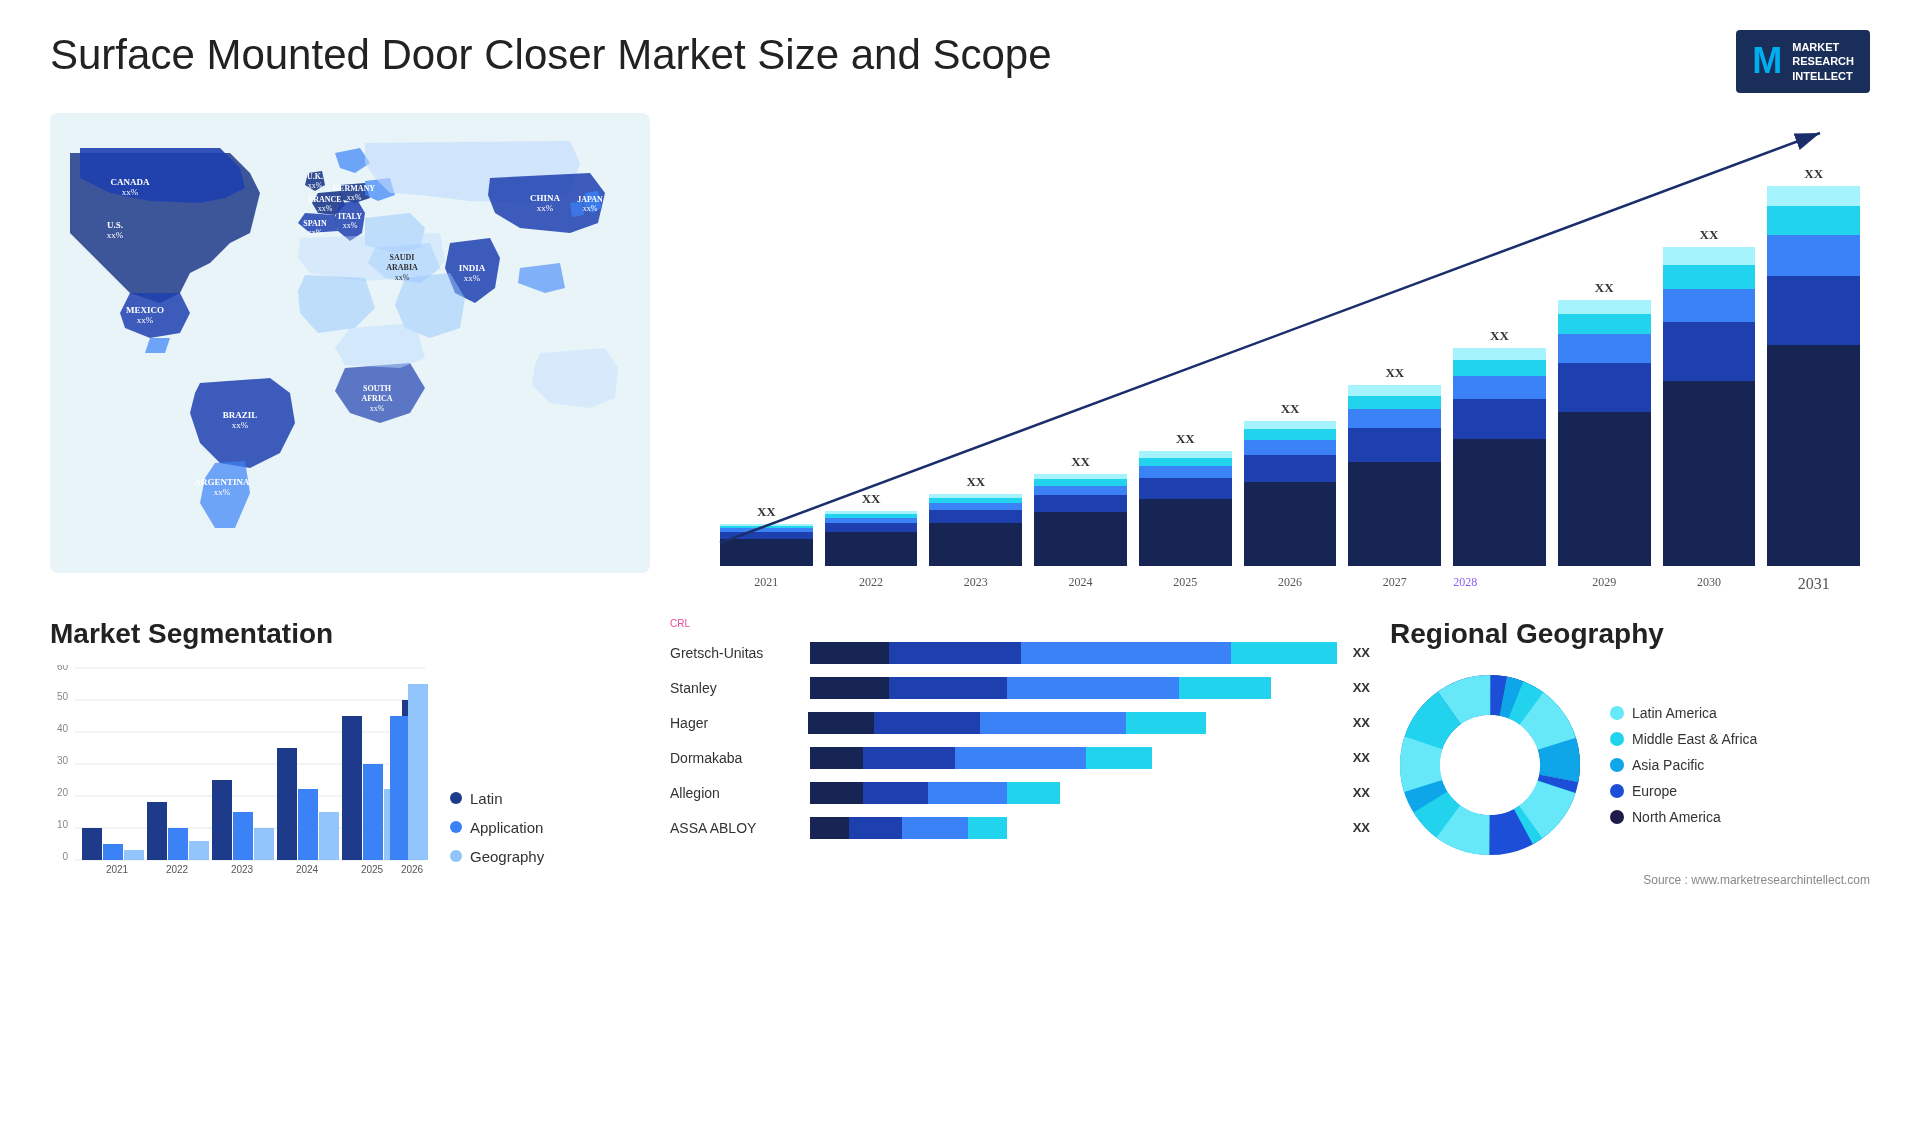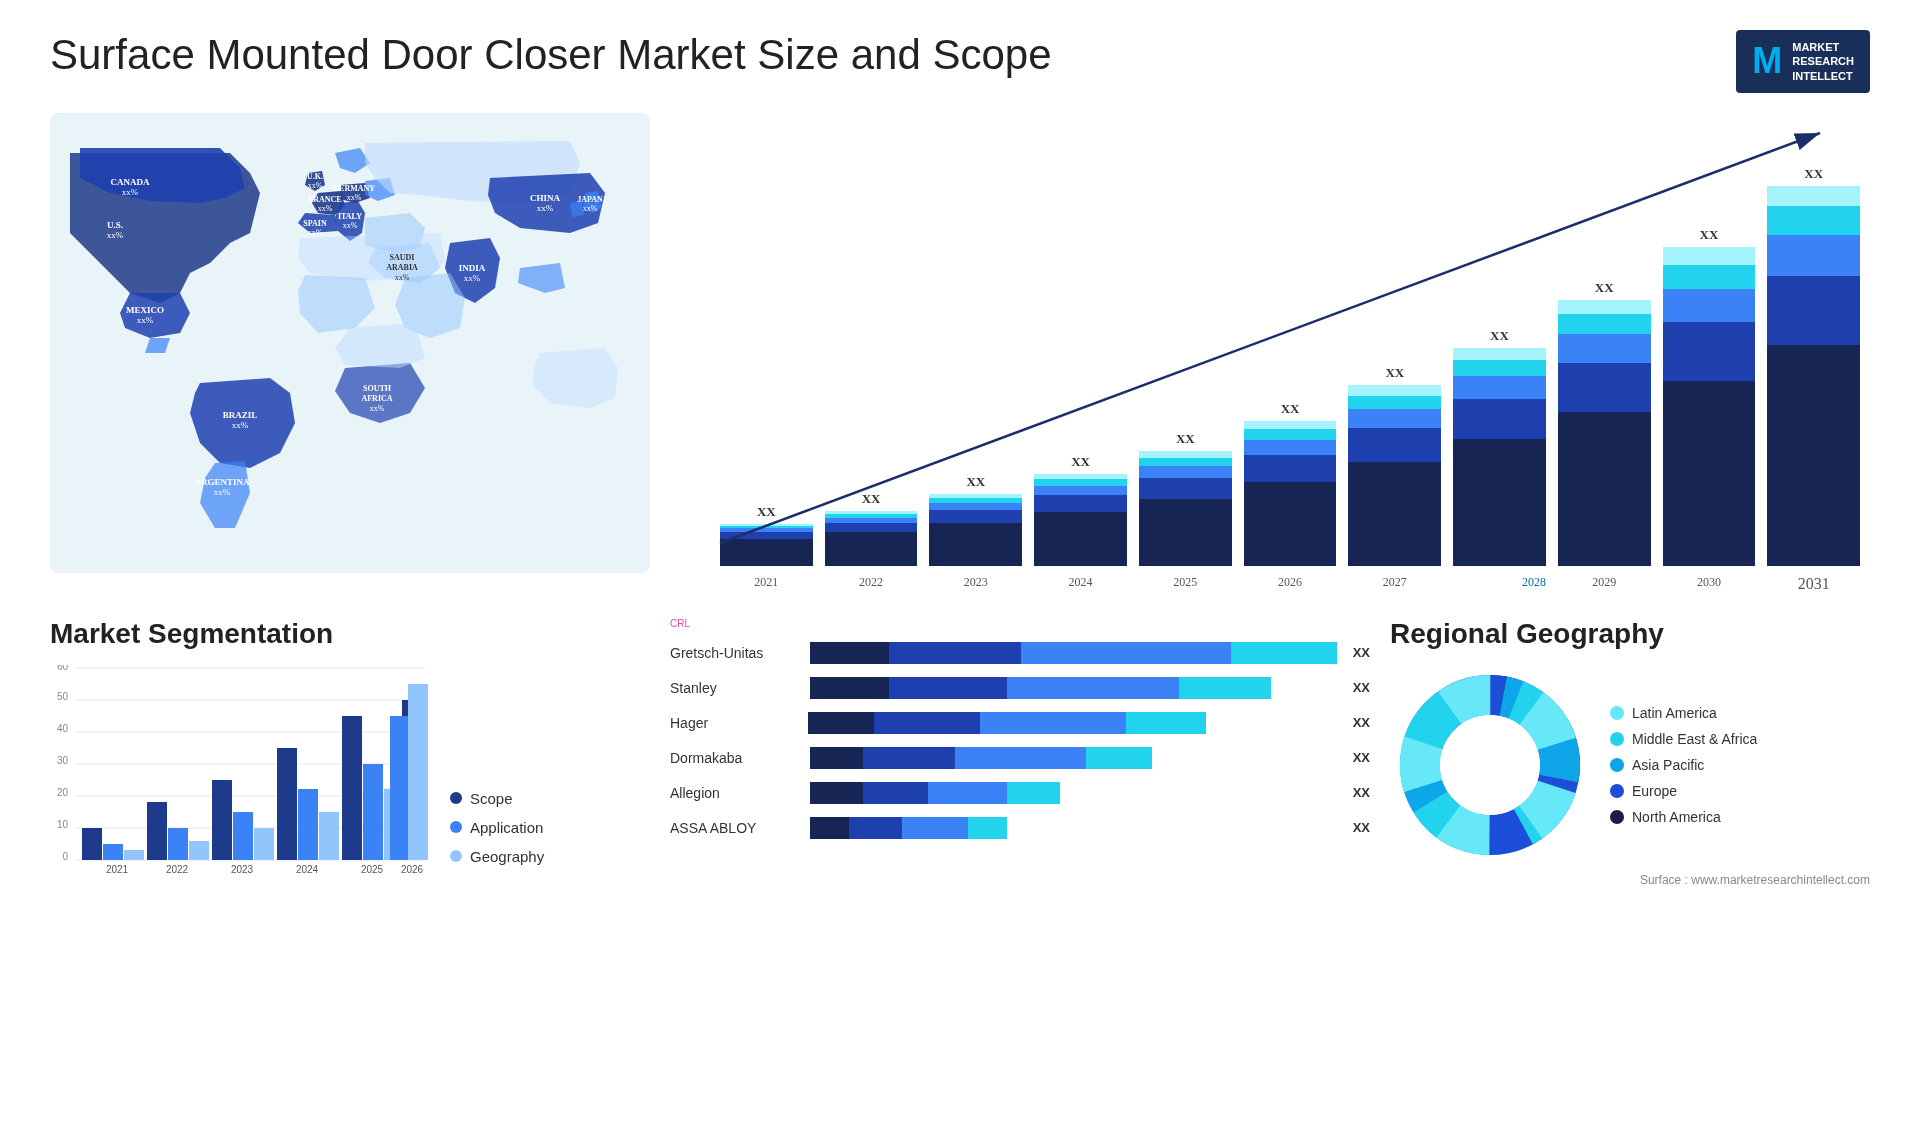--- a/index.html
+++ b/index.html
@@ -385,21 +385,21 @@
         </div>
 
         <div style="display:flex; gap:12px; margin-left:30px; margin-top:4px;" id="x-labels">
         <div style="flex: 1 1 0%; font-size: 12px; color: rgb(85, 85, 85); text-align: center;">2021</div>
             <div style="flex: 1 1 0%; font-size: 12px; color: rgb(85, 85, 85); text-align: center;">2022</div>
             <div style="flex: 1 1 0%; font-size: 12px; color: rgb(85, 85, 85); text-align: center;">2023</div>
             <div style="flex: 1 1 0%; font-size: 12px; color: rgb(85, 85, 85); text-align: center;">2024</div>
             <div style="flex: 1 1 0%; font-size: 12px; color: rgb(85, 85, 85); text-align: center;">2025</div>
             <div style="flex: 1 1 0%; font-size: 12px; color: rgb(85, 85, 85); text-align: center;">2026</div>
             <div style="flex: 1 1 0%; font-size: 12px; color: rgb(85, 85, 85); text-align: center;">2027</div>
-            <div style="flex: 1 1 0%; font-size: 12px; color: #0369a1; text-align: right;">2028</div>
+            <div style="flex: 1 1 0%; font-size: 12px; color: #8b5cf6; text-align: left;">2028</div>
             <div style="flex: 1 1 0%; font-size: 12px; color: rgb(85, 85, 85); text-align: center;">2029</div>
             <div style="flex: 1 1 0%; font-size: 12px; color: rgb(85, 85, 85); text-align: center;">2030</div>
             <div style="flex: 1 1 0%; font-size: 16px; color: rgb(85, 85, 85); text-align: center;">2031</div>
           </div>
       </div>
     </div>
   </div>
 
   <div style="display:grid; grid-template-columns:600px 1fr 480px; gap:20px; margin-top:15px;">
 
@@ -455,21 +455,21 @@
             <rect x="340" y="51" width="20" height="144" fill="#3b82f6"></rect>
             <rect x="358" y="19" width="20" height="176" fill="#93c5fd"></rect>
             <text x="362" y="208" font-size="10" fill="#555" text-anchor="middle">2026</text>
 
           </svg>
         </div>
 
         <div class="legend-container">
           <div class="legend-item">
             <div class="legend-dot" style="background:#1e3a8a;"></div>
-            <span>Scope</span>
+            <span>Latin</span>
           </div>
           <div class="legend-item">
             <div class="legend-dot" style="background:#3b82f6;"></div>
             <span>Application</span>
           </div>
           <div class="legend-item">
             <div class="legend-dot" style="background:#93c5fd;"></div>
             <span>Geography</span>
           </div>
         </div>
@@ -578,16 +578,16 @@
           <div class="regional-legend-item">
             <div class="regional-legend-dot" style="background:#1d4ed8;"></div>
             <span>Europe</span>
           </div>
           <div class="regional-legend-item">
             <div class="regional-legend-dot" style="background:#1e1b4b;"></div>
             <span>North America</span>
           </div>
         </div>
       </div>
-      <div style="font-size:12px; color:#888; margin-top:8px; text-align:right;">Surface : www.marketresearchintellect.com</div>
+      <div style="font-size:12px; color:#888; margin-top:8px; text-align:right;">Source : www.marketresearchintellect.com</div>
     </div>
   </div>
 </div>
 
 </body></html>

